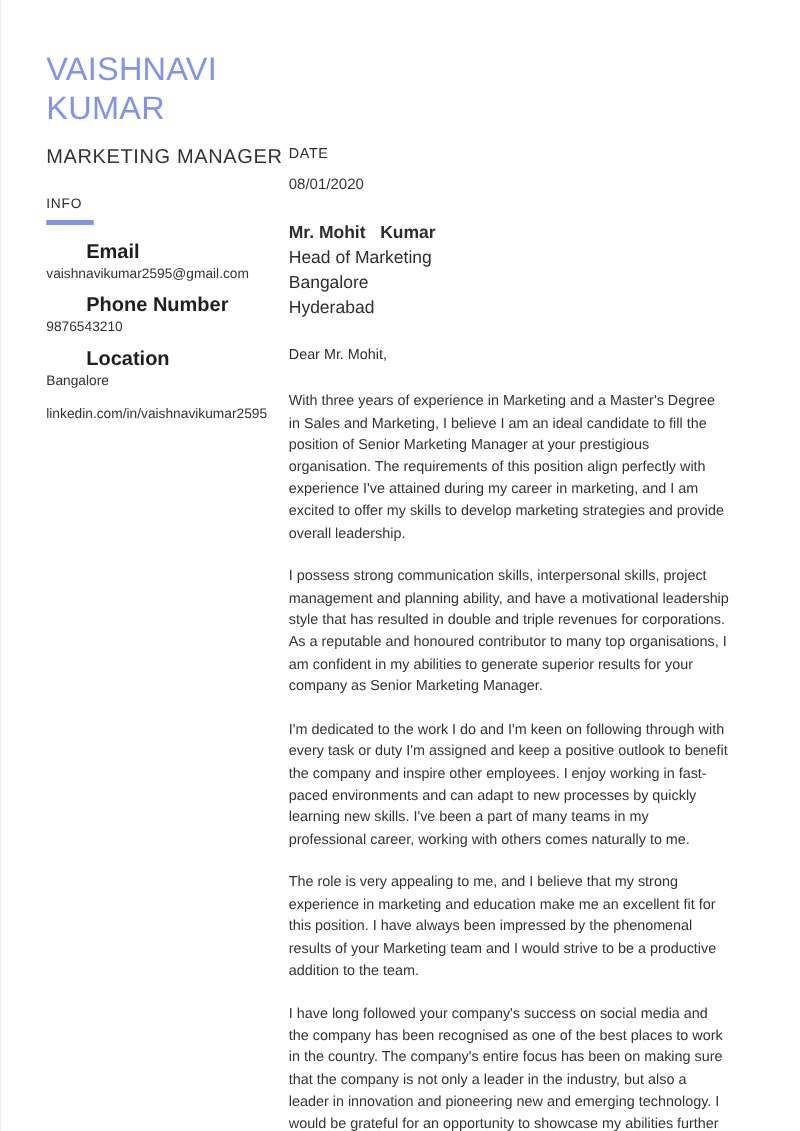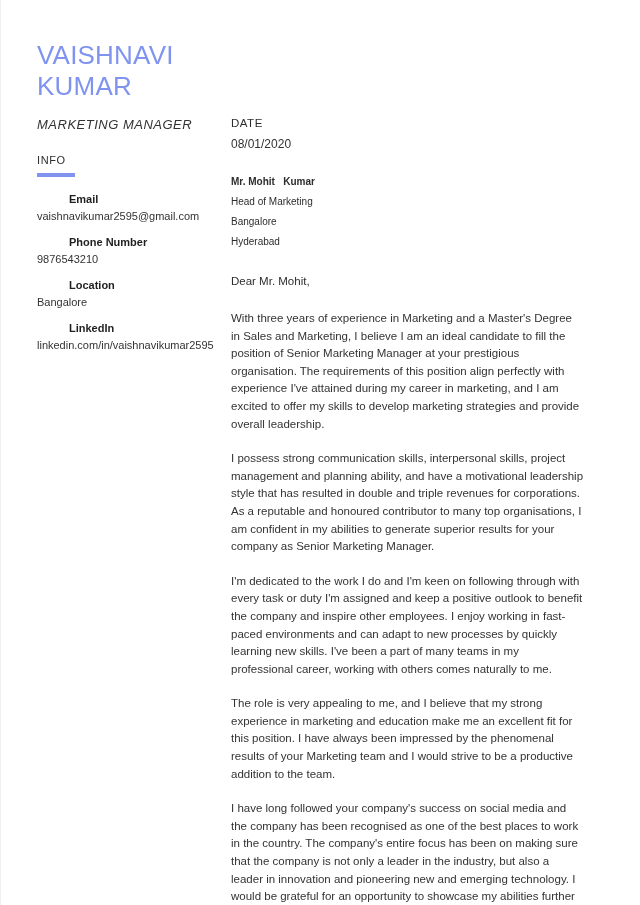--- a/index.html
+++ b/index.html
@@ -38,25 +38,24 @@
   .name .line {
     display: block;
   }
   .subtitle-row {
     display: flex;
     margin-top: 15px;
   }
   .job-title {
     width: 194px;
     flex: 0 0 194px;
-    font-size: 13px;
+    font-size: 16px;
     letter-spacing: 0.5px;
     color: #333333;
     text-transform: uppercase;
-    font-style: italic;
   }
   .date-label {
     font-size: 11.5px;
     letter-spacing: 0.5px;
     font-weight: 400;
     color: #2d2d2d;
     text-transform: uppercase;
   }
 
   
@@ -84,21 +83,21 @@
   }
   .accent-bar {
     width: 38px;
     height: 4px;
     margin: 7px 0 14px 0;
   }
   .info-item {
     margin-bottom: 10px;
   }
   .info-label {
-    font-size: 11px;
+    font-size: 16px;
     font-weight: 700;
     color: #1f1f1f;
     line-height: 16px;
     padding-left: 32px;
   }
   .info-value {
     font-size: 11px;
     color: #333333;
     line-height: 16px;
     word-break: break-word;
@@ -106,21 +105,21 @@
   }
 
   
   .date-value {
     font-size: 12px;
     color: #333333;
     line-height: 17px;
     margin-bottom: 19px;
   }
   .recipient-line {
-    font-size: 10px;
+    font-size: 14px;
     color: #2d2d2d;
     line-height: 20px;
     white-space: pre;
   }
   .recipient-line.strong {
     font-weight: 700;
   }
   .salutation {
     font-size: 11.5px;
     color: #2d2d2d;
@@ -169,21 +168,20 @@
         <div class="info-label">Phone Number</div>
         <div class="info-value">9876543210</div>
       </div>
 
       <div class="info-item">
         <div class="info-label">Location</div>
         <div class="info-value">Bangalore</div>
       </div>
 
       <div class="info-item">
-        <div class="info-label">LinkedIn</div>
         <div class="info-value">linkedin.com/in/vaishnavikumar2595</div>
       </div>
     </aside>
 
     <main class="content">
       <div class="date-value">08/01/2020</div>
 
       <div class="recipient-block">
         <div class="recipient-line strong">Mr. Mohit   Kumar</div>
         <div class="recipient-line">Head of Marketing</div>

